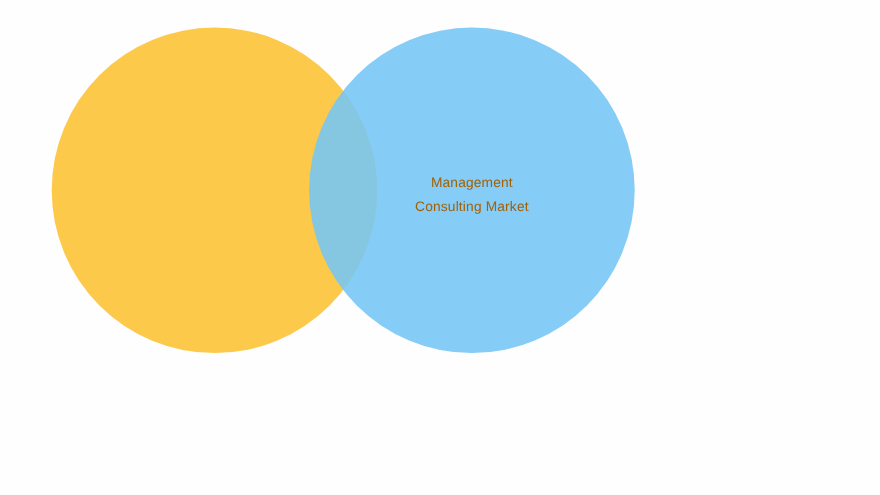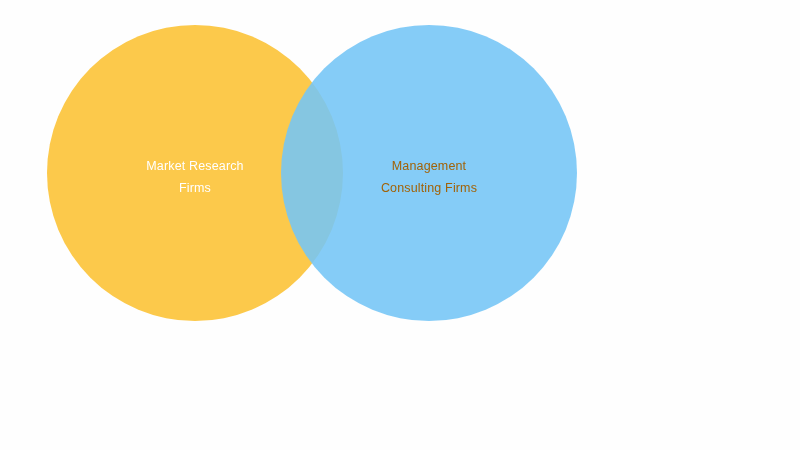--- a/index.html
+++ b/index.html
@@ -78,23 +78,19 @@
 </style>
 </head>
 <body>
 
 <div id="venn-canvas" style="width: 800px; height: 450px; background: rgb(254, 254, 254);">
 
   <div class="venn-circle left" style="left: 47px; top: 25px; width: 296px; height: 296px; background: rgb(252, 201, 75);"></div>
 
   <div class="venn-circle right" style="left: 281px; top: 25px; width: 296px; height: 296px; background: rgb(116, 197, 246);"></div>
 
-  <div class="venn-label" id="label-left" style="width: 200px; left: 95px; color: rgb(255, 255, 255);">
-    <span class="line">Market Research</span>
-    <span class="line">Firms</span>
-  </div>
 
   <div class="venn-label" id="label-right" style="width: 200px; left: 329px; color: #a16207;">
     <span class="line">Management</span>
-    <span class="line">Consulting Firms</span>
+    <span class="line">Consulting Market</span>
   </div>
 
 </div>
 
 </body></html>

